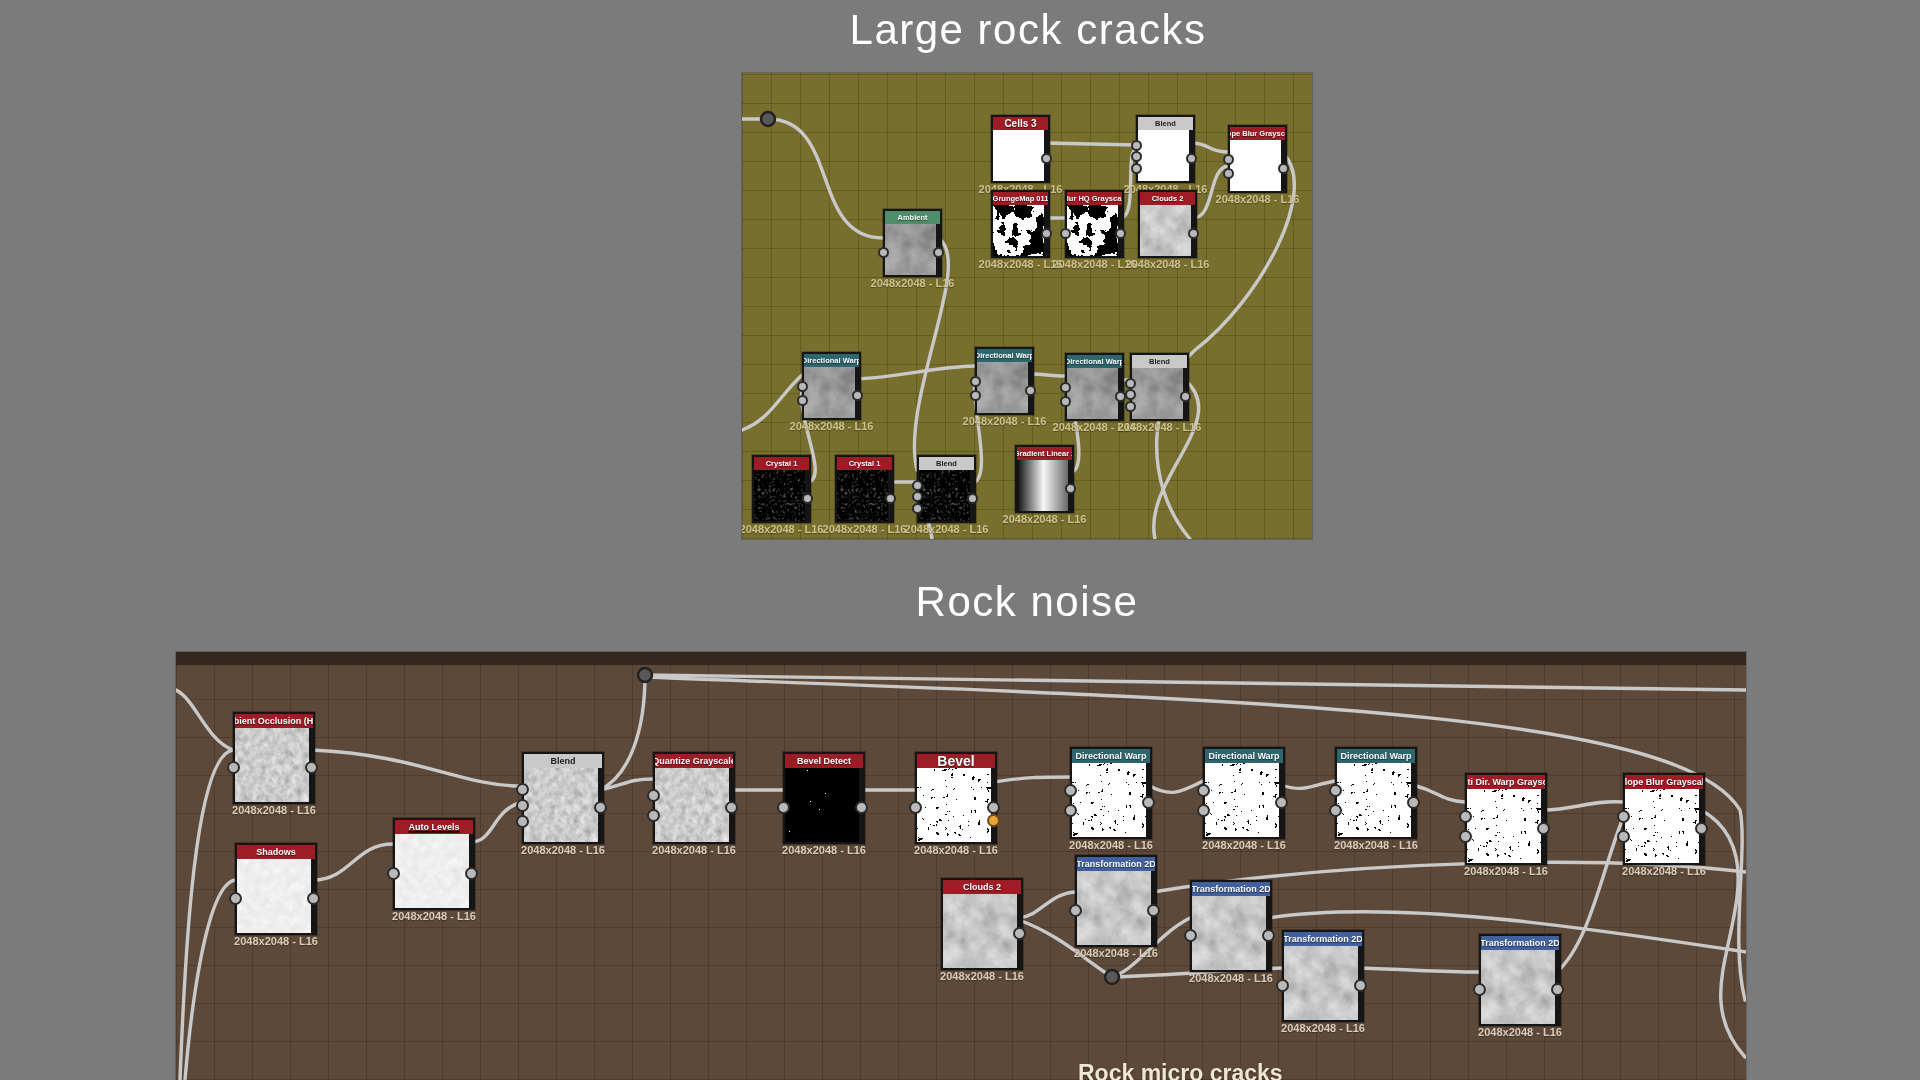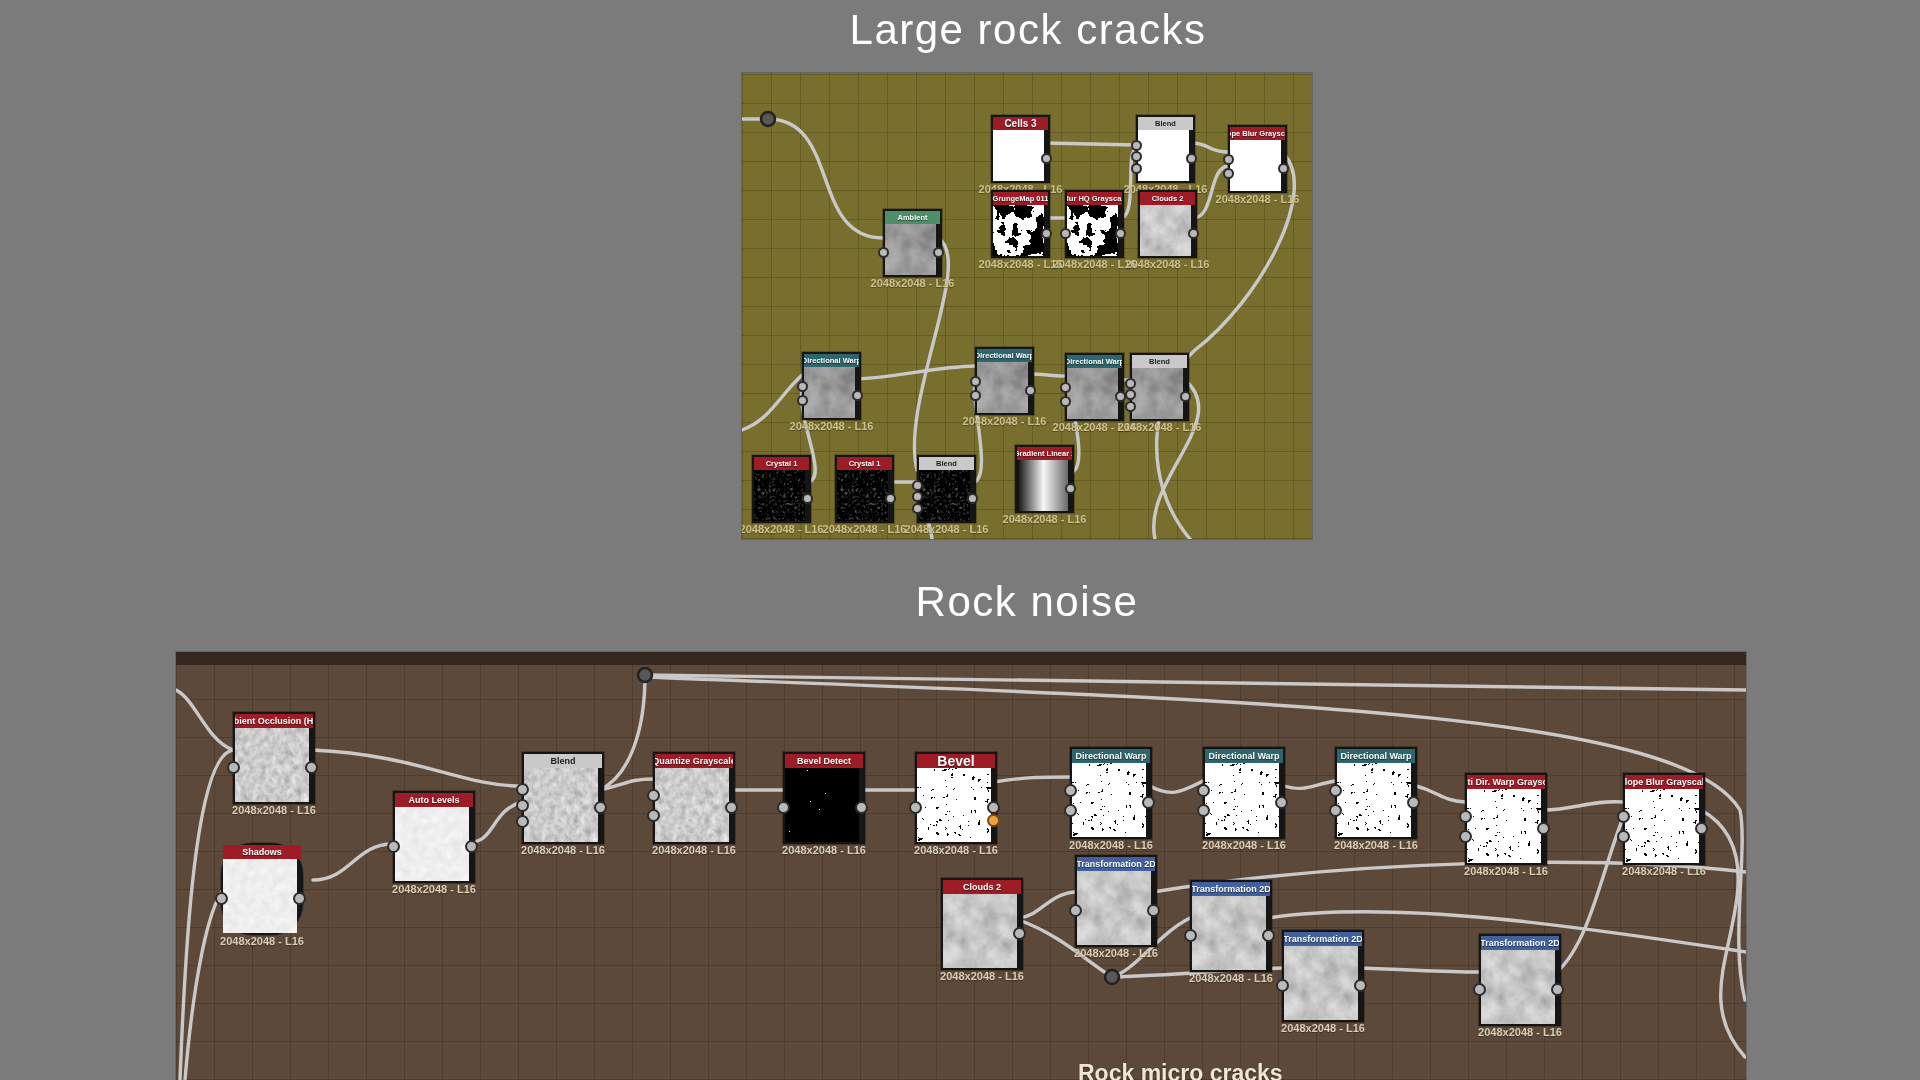--- a/index.html
+++ b/index.html
@@ -341,31 +341,31 @@
       <div class="node" style="left: 57px; top: 60px; width: 78px;">
         <div class="node-header" style="height: 14px; background: rgb(158, 28, 38); font-size: 9px;">Ambient Occlusion (HB…</div>
         <svg class="thumb" width="74" height="74">
           <rect width="74" height="74" fill="#fff"></rect>
           <rect width="74" height="74" filter="url(#fx-scratch)"></rect>
         </svg>
         <div class="pin" style="width: 13px; height: 13px; top: 47.3px; left: -8.5px;"></div>
         <div class="pin" style="width: 13px; height: 13px; top: 47.3px; left: 69.5px;"></div>
         <div class="size-label" style="color: rgb(219, 206, 184);">2048x2048 - L16</div>
       </div>
-      <div class="node" style="left: 45px; top: 191px; width: 78px; border-radius: 32px;">
+      <div class="node" style="left: 59px; top: 191px; width: 78px;">
         <div class="node-header" style="height: 14px; background: rgb(158, 28, 38); font-size: 9px;">Shadows</div>
         <svg class="thumb" width="74" height="74">
           <rect width="74" height="74" fill="#fff"></rect>
           <rect width="74" height="74" filter="url(#fx-faint)"></rect>
         </svg>
         <div class="pin" style="width: 13px; height: 13px; top: 47.3px; left: -8.5px;"></div>
         <div class="pin" style="width: 13px; height: 13px; top: 47.3px; left: 69.5px;"></div>
         <div class="size-label" style="color: rgb(219, 206, 184);">2048x2048 - L16</div>
       </div>
-      <div class="node" style="left: 217px; top: 139px; width: 78px;">
+      <div class="node" style="left: 217px; top: 166px; width: 78px; text-decoration: underline;">
         <div class="node-header" style="height: 14px; background: rgb(158, 28, 38); font-size: 9px;">Auto Levels</div>
         <svg class="thumb" width="74" height="74">
           <rect width="74" height="74" fill="#fff"></rect>
           <rect width="74" height="74" filter="url(#fx-faint)"></rect>
         </svg>
         <div class="pin" style="width: 13px; height: 13px; top: 47.3px; left: -8.5px;"></div>
         <div class="pin" style="width: 13px; height: 13px; top: 47.3px; left: 69.5px;"></div>
         <div class="size-label" style="color: rgb(219, 206, 184);">2048x2048 - L16</div>
       </div>
       <div class="node" style="left: 346px; top: 100px; width: 78px;">

